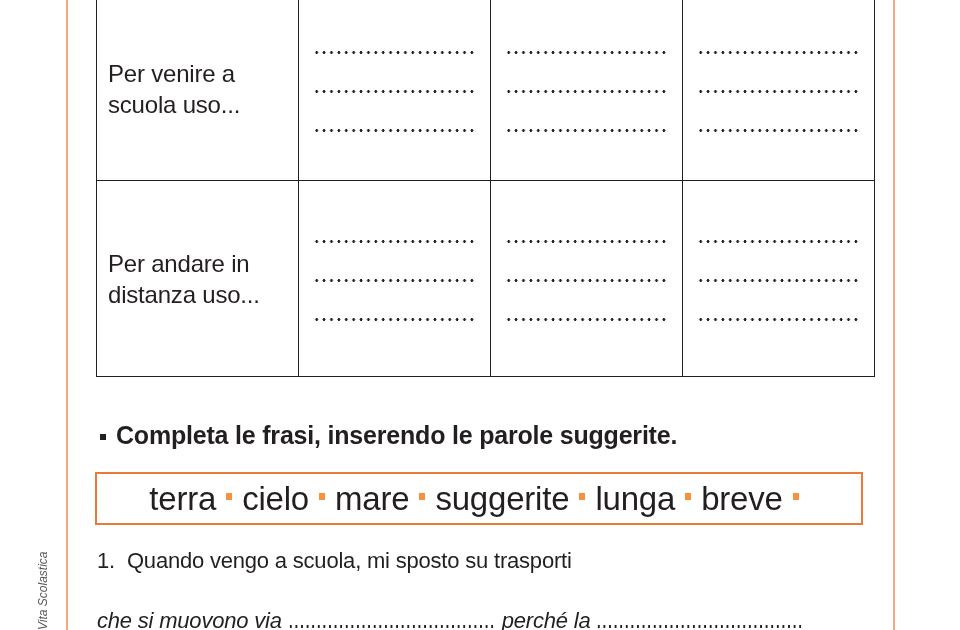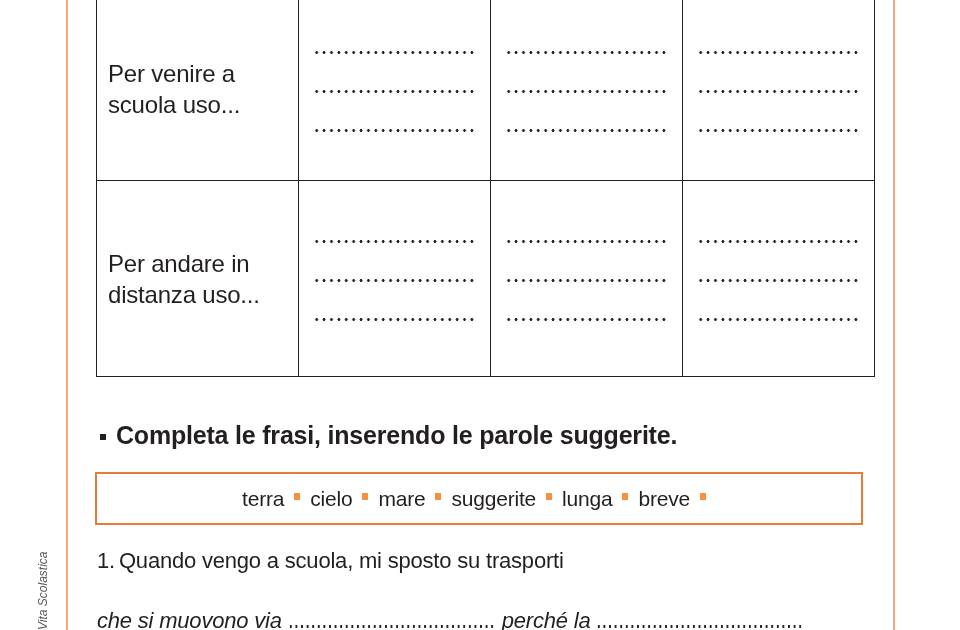--- a/index.html
+++ b/index.html
@@ -105,21 +105,21 @@
   .word-box {
     position: absolute;
     left: 95px;
     top: 472px;
     width: 764px;
     height: 49px;
     border: 2px solid #ea7a35;
     display: flex;
     align-items: center;
     justify-content: center;
-    font-size: 21px;
+    font-size: 33px;
     letter-spacing: -0.2px;
   }
   .word-box .word { white-space: nowrap; }
   .word-sep {
     display: inline-block;
     width: 6px;
     height: 7px;
     background: #f7913d;
     margin: 0 10px;
     position: relative;
@@ -233,21 +233,21 @@
     <span class="word">suggerite</span>
     <span class="word-sep"></span>
     <span class="word">lunga</span>
     <span class="word-sep"></span>
     <span class="word">breve</span>
     <span class="word-sep"></span>
   </div>
 
   <div class="sentence s1">
     <span>1.</span>
-    <span style="margin-left:4px">Quando vengo a scuola, mi sposto su trasporti</span>
+    <span style="margin-left:12px">Quando vengo a scuola, mi sposto su trasporti</span>
   </div>
 
   <div class="sentence s2">
     <span>che si muovono via</span>
     <span class="fill-blank blank-a"></span>
     <span>perché la</span>
     <span class="fill-blank blank-b"></span>
   </div>
 
 </div>

